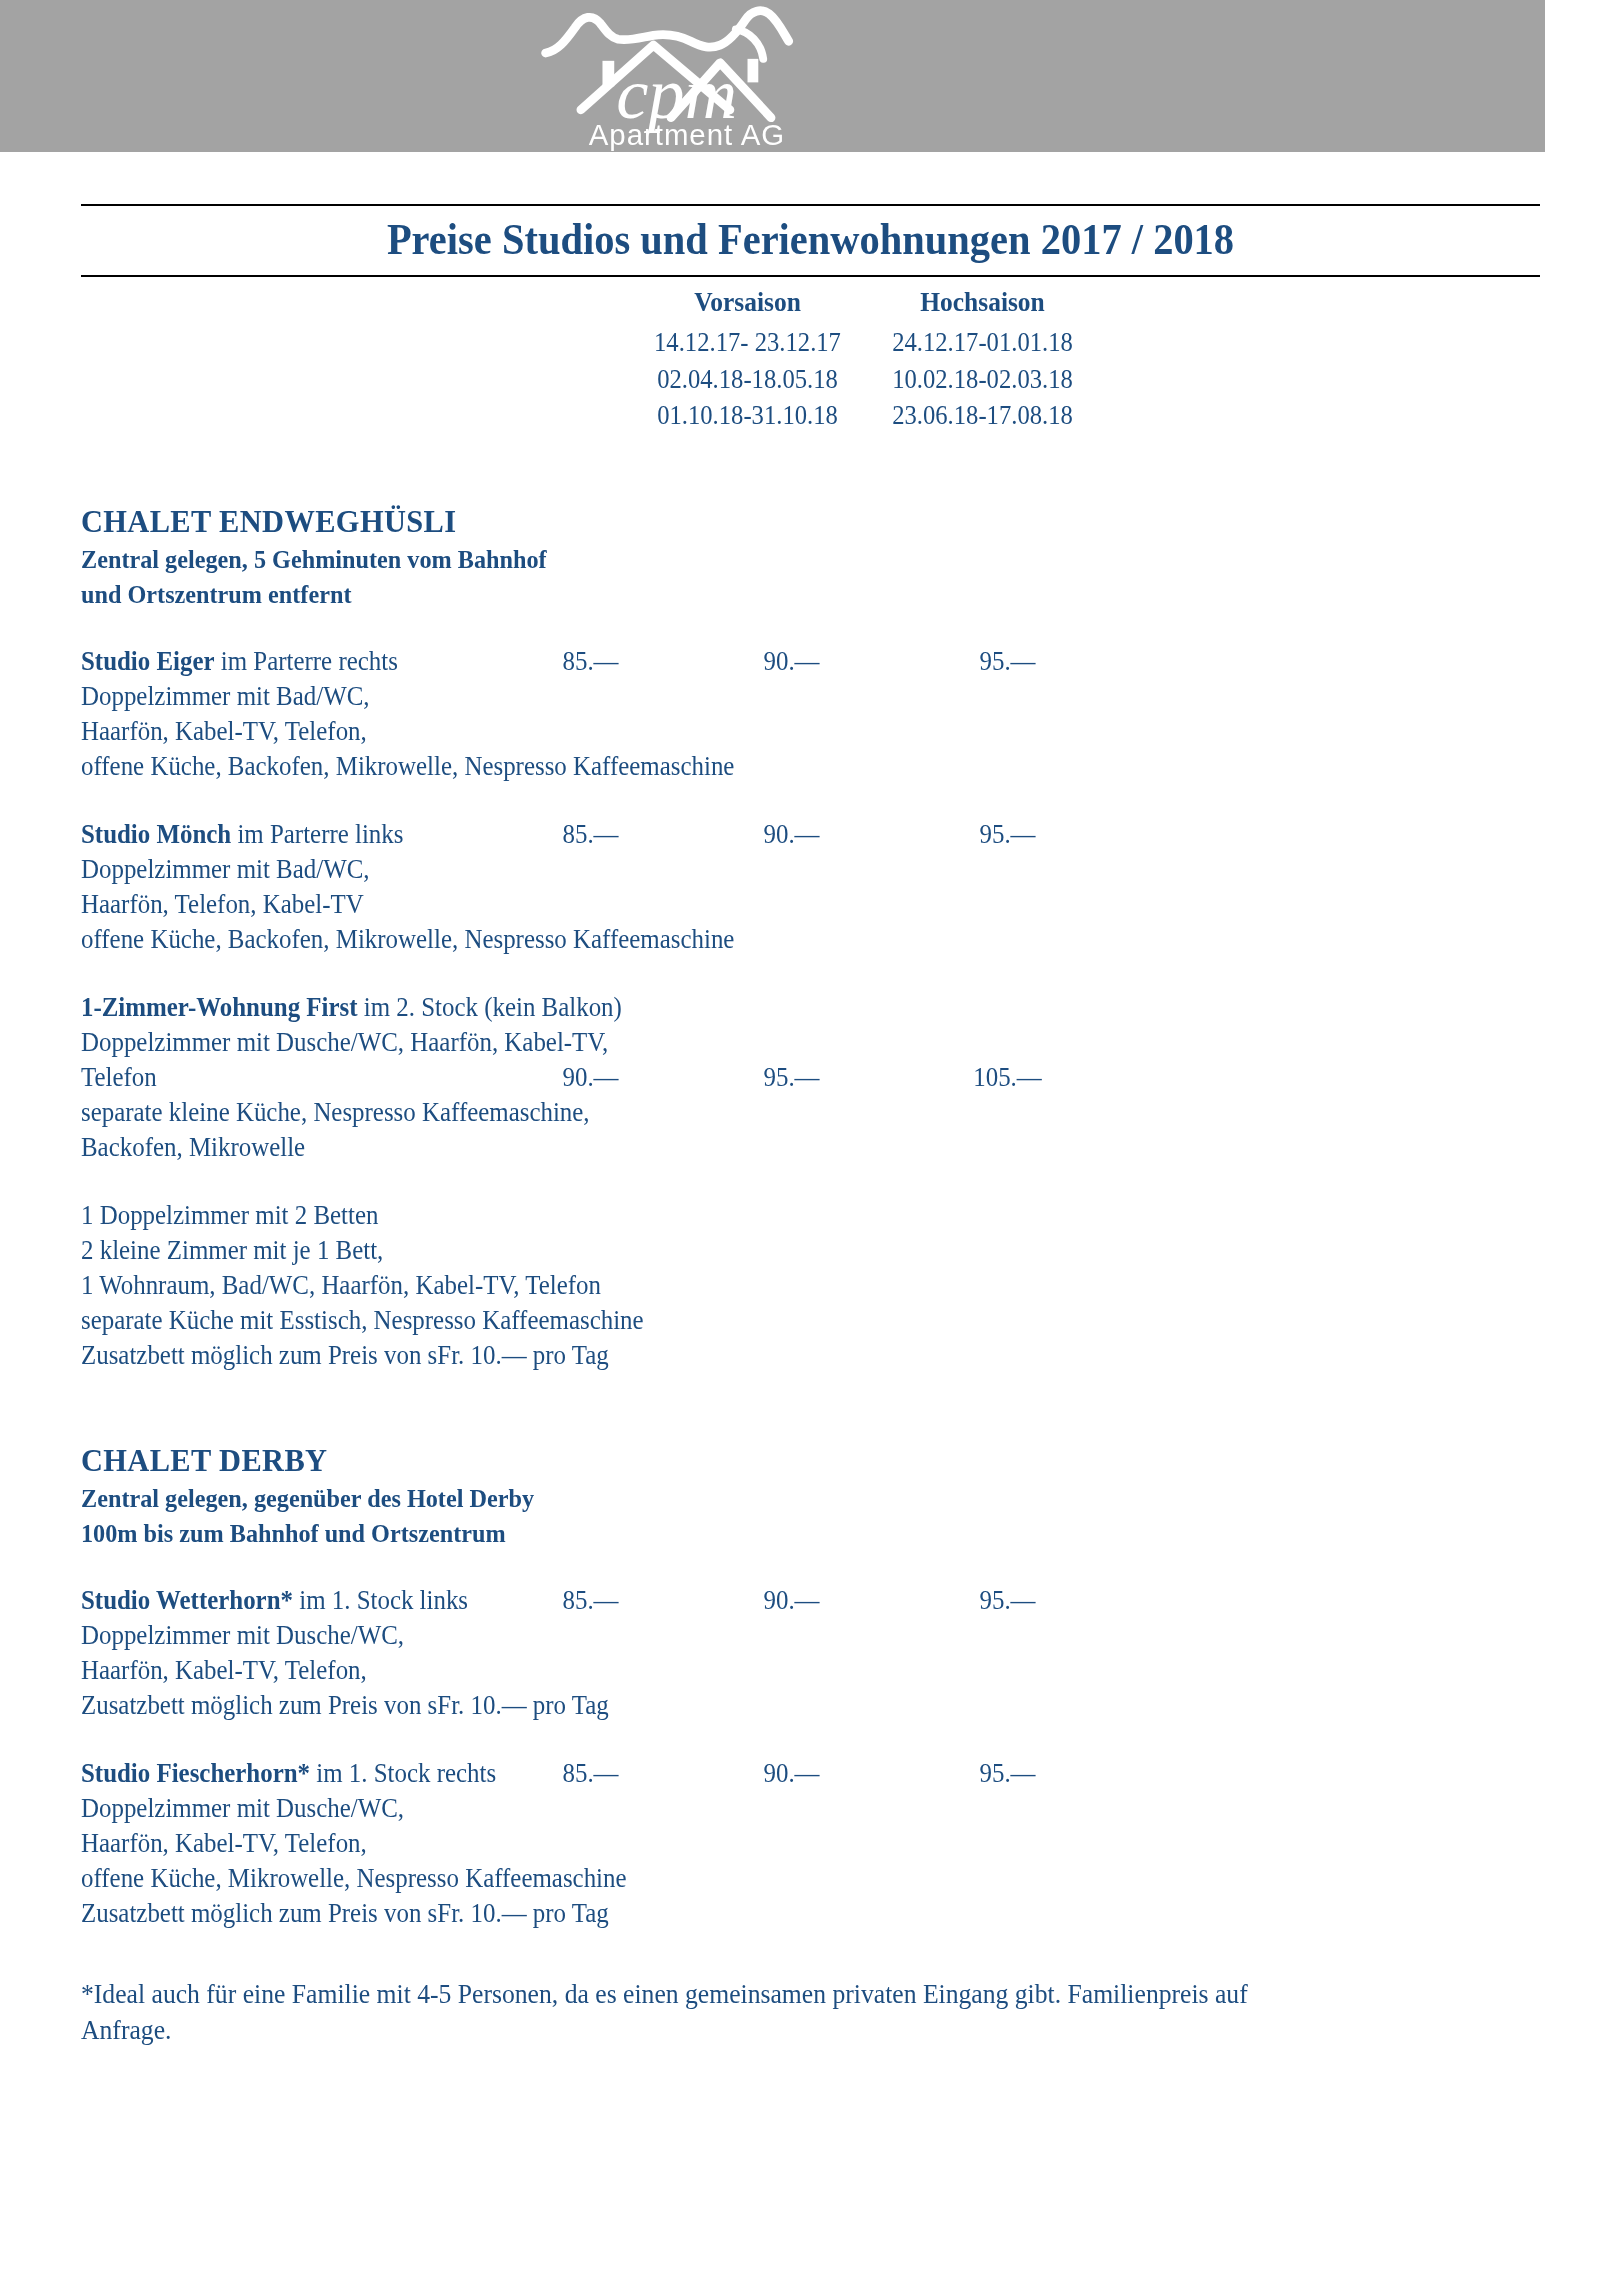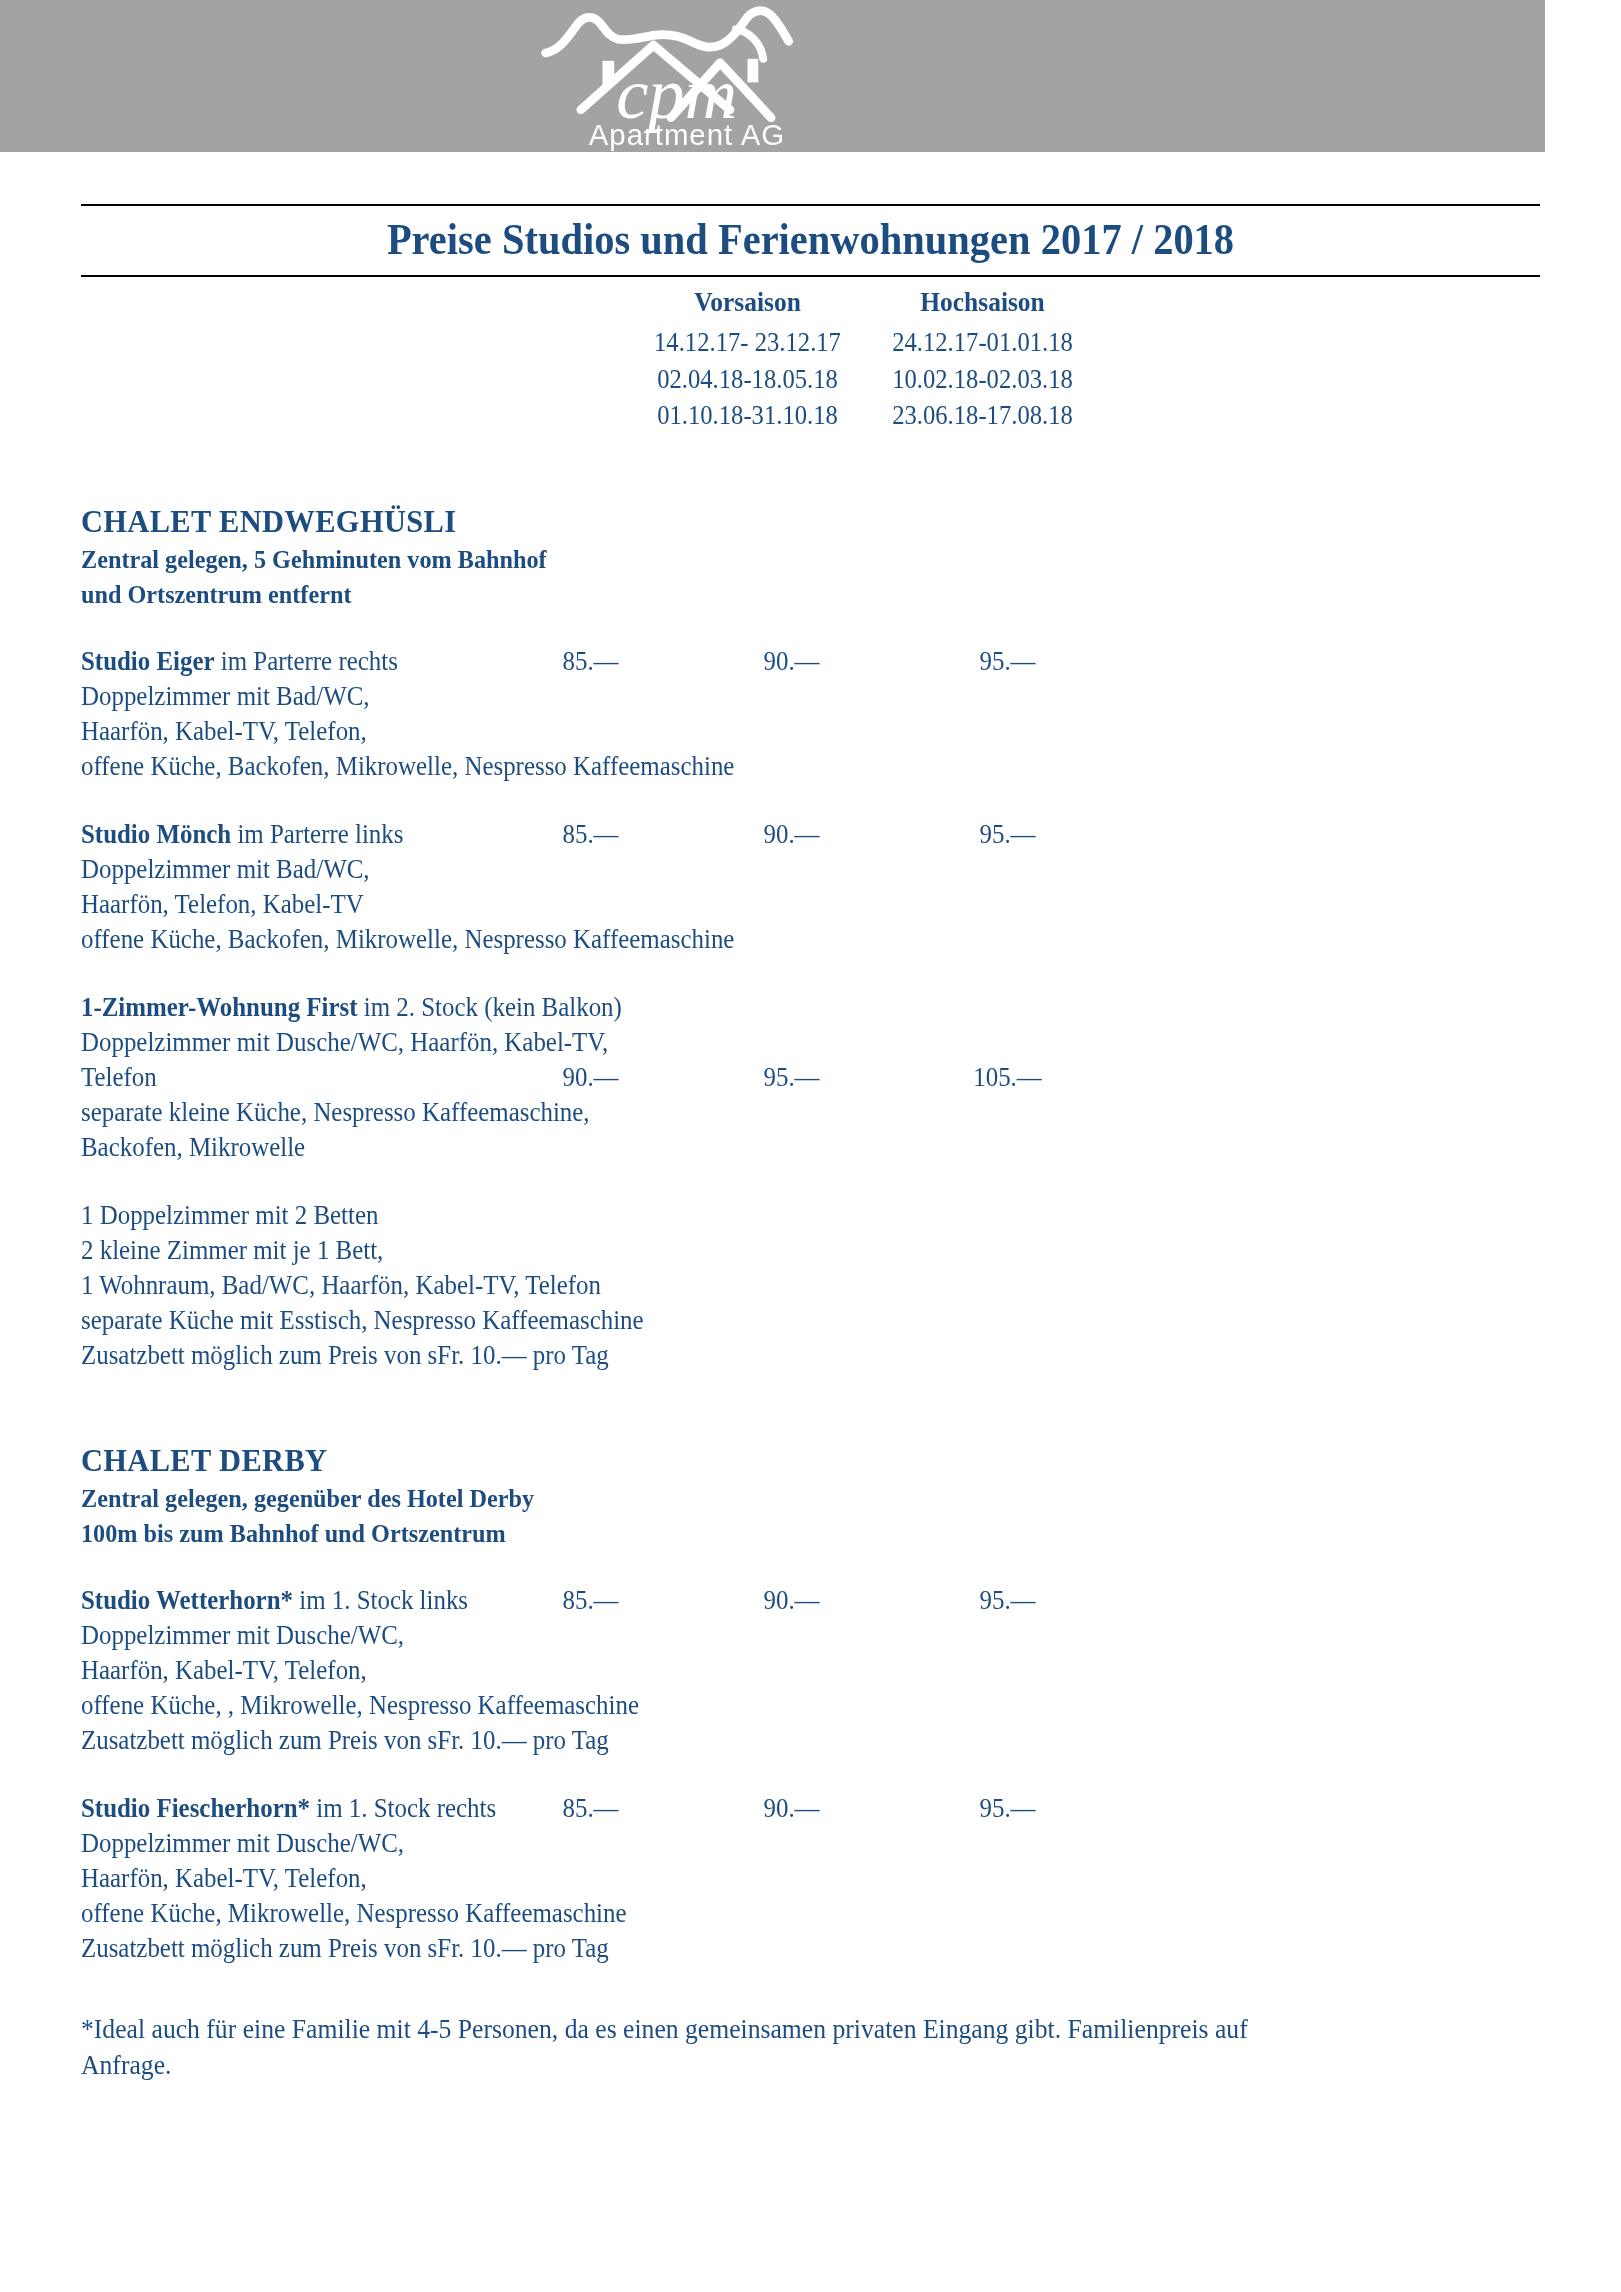--- a/index.html
+++ b/index.html
@@ -226,21 +226,20 @@
         </div>
       </div>
       <div class="chalet">
         <div class="chalet-name">CHALET DERBY</div>
         <div class="chalet-sub">Zentral gelegen, gegenüber des Hotel Derby</div>
         <div class="chalet-sub">100m bis zum Bahnhof und Ortszentrum</div>
         <div class="unit">
           <div class="unit-line"><span class="unit-text"><b>Studio Wetterhorn*</b><span> im 1. Stock links</span></span><span class="price p1">85.—</span><span class="price p2">90.—</span><span class="price p3">95.—</span></div>
           <div class="unit-line"><span class="unit-text">Doppelzimmer mit Dusche/WC,</span></div>
           <div class="unit-line"><span class="unit-text">Haarfön, Kabel-TV, Telefon,</span></div>
-          <div class="unit-line"><span class="unit-text">offene Küche, , Mikrowelle, Nespresso Kaffeemaschine</span></div>
           <div class="unit-line"><span class="unit-text">Zusatzbett möglich zum Preis von sFr. 10.— pro Tag</span></div>
         </div>
         <div class="unit">
           <div class="unit-line"><span class="unit-text"><b>Studio Fiescherhorn*</b><span> im 1. Stock rechts</span></span><span class="price p1">85.—</span><span class="price p2">90.—</span><span class="price p3">95.—</span></div>
           <div class="unit-line"><span class="unit-text">Doppelzimmer mit Dusche/WC,</span></div>
           <div class="unit-line"><span class="unit-text">Haarfön, Kabel-TV, Telefon,</span></div>
           <div class="unit-line"><span class="unit-text">offene Küche, Mikrowelle, Nespresso Kaffeemaschine</span></div>
           <div class="unit-line"><span class="unit-text">Zusatzbett möglich zum Preis von sFr. 10.— pro Tag</span></div>
         </div>
       </div>

